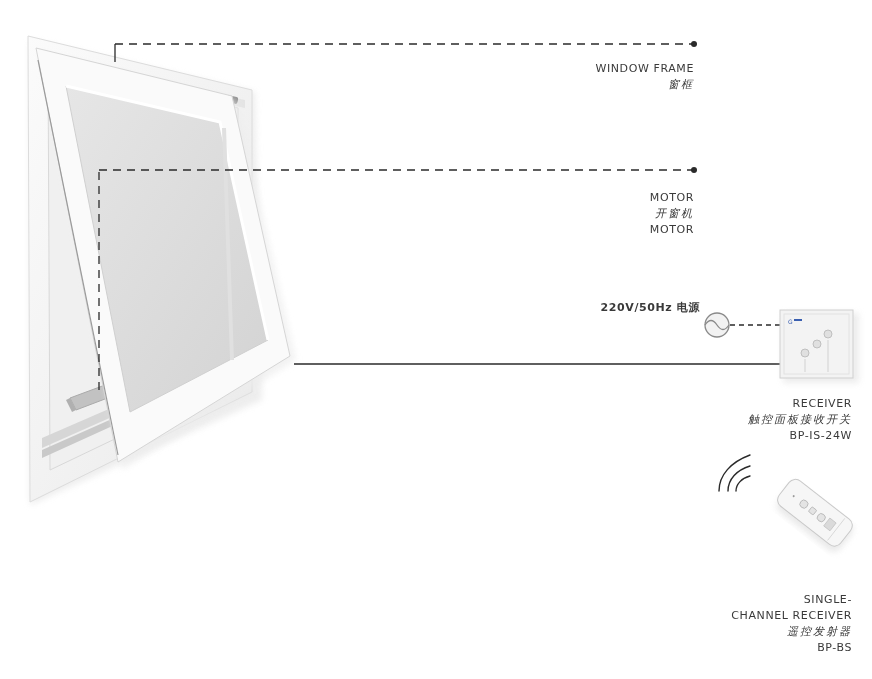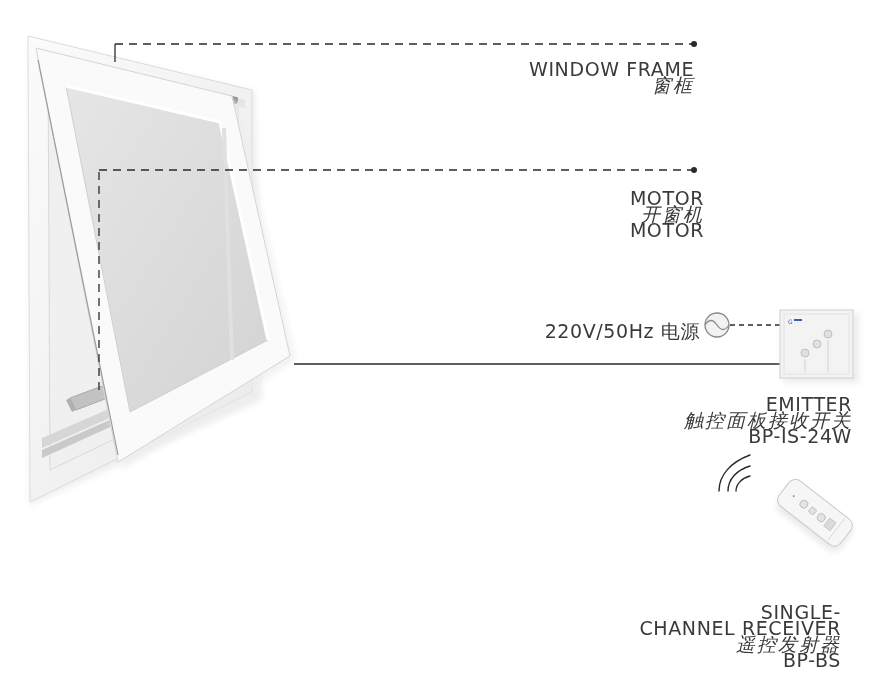--- a/index.html
+++ b/index.html
@@ -1,18 +1,18 @@
 <!DOCTYPE html>
 <html><head>
 <meta charset="utf-8">
 <style>
   html, body { margin:0; padding:0; background:#ffffff; }
   body { width:872px; height:679px; position:relative; overflow:hidden;
          font-family: "DejaVu Sans", "Liberation Sans", sans-serif; color:#333333; }
-  .lbl { position:absolute; text-align:right; font-size:19px; line-height:16px; letter-spacing:0.6px; color:#3a3a3a; }
+  .lbl { position:absolute; text-align:right; font-size:11px; line-height:16px; letter-spacing:0.6px; color:#3a3a3a; }
   .lbl div { white-space:nowrap; }
   .lbl .cn { letter-spacing:2px;font-style:italic; }
   svg { position:absolute; left:0; top:0; }
 </style>
 </head>
 <body>
 
 <svg width="872" height="679" viewBox="0 0 872 679">
   <defs>
     <linearGradient id="frameGrad" x1="0" y1="0" x2="1" y2="1">
@@ -110,34 +110,34 @@
     <rect x="824" y="505" width="8" height="10" fill="#dadada" stroke="#b9b9b9" stroke-width="0.6"></rect>
     <line x1="836" y1="496" x2="836" y2="524" stroke="#d4d4d4" stroke-width="0.8"></line>
   </g>
 </svg>
 
 <div class="lbl" style="right:178px; top:61px;">
   <div>WINDOW FRAME</div>
   <div class="cn">窗框</div>
 </div>
 
-<div class="lbl" style="right:168px; top:190px;text-align:right;">
+<div class="lbl" style="right:178px; top:190px;text-align:right;">
   <div>MOTOR</div>
   <div class="cn">开窗机</div>
   <div>MOTOR</div>
 </div>
 
-<div class="lbl" style="right:172px; top:323px;">
+<div class="lbl" style="right:172px; top:300px;font-weight:bold;">
   <div>220V/50Hz 电源</div>
 </div>
 
 <div class="lbl" style="right:20px; top:396px;">
-  <div>EMITTER</div>
+  <div>RECEIVER</div>
   <div class="cn">触控面板接收开关</div>
   <div>BP-IS-24W</div>
 </div>
 
-<div class="lbl" style="right:31px; top:592px;margin-top:12px;">
+<div class="lbl" style="right:20px; top:592px;">
   <div>SINGLE-</div>
   <div>CHANNEL RECEIVER</div>
   <div class="cn">遥控发射器</div>
   <div>BP-BS</div>
 </div>
 
 </body></html>

